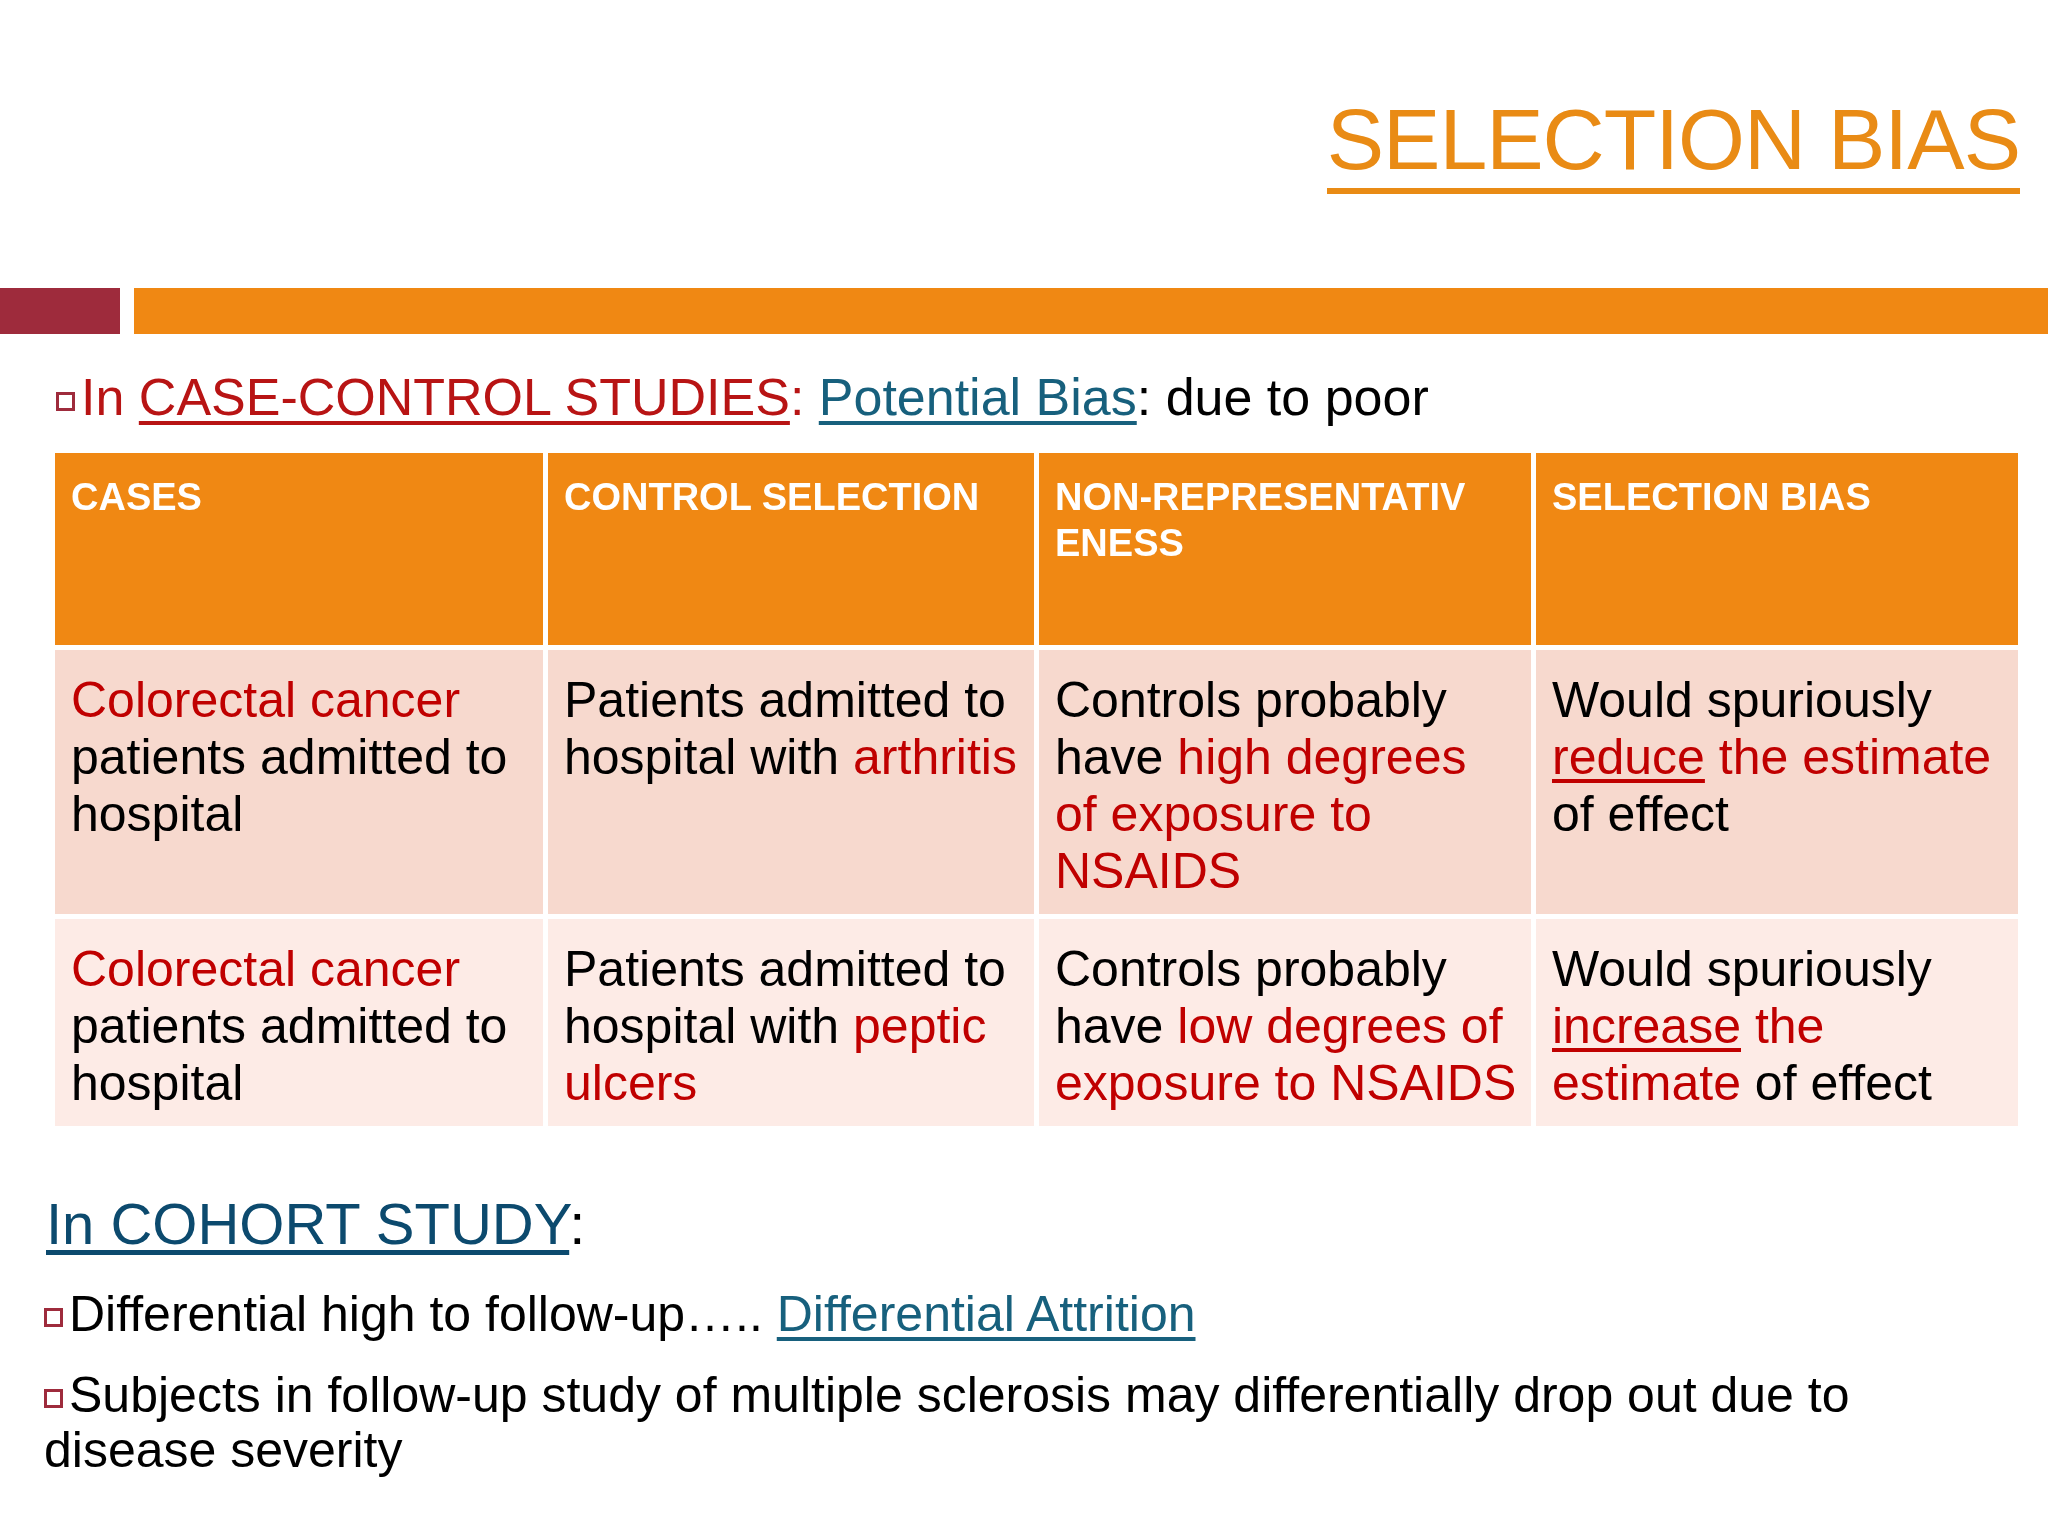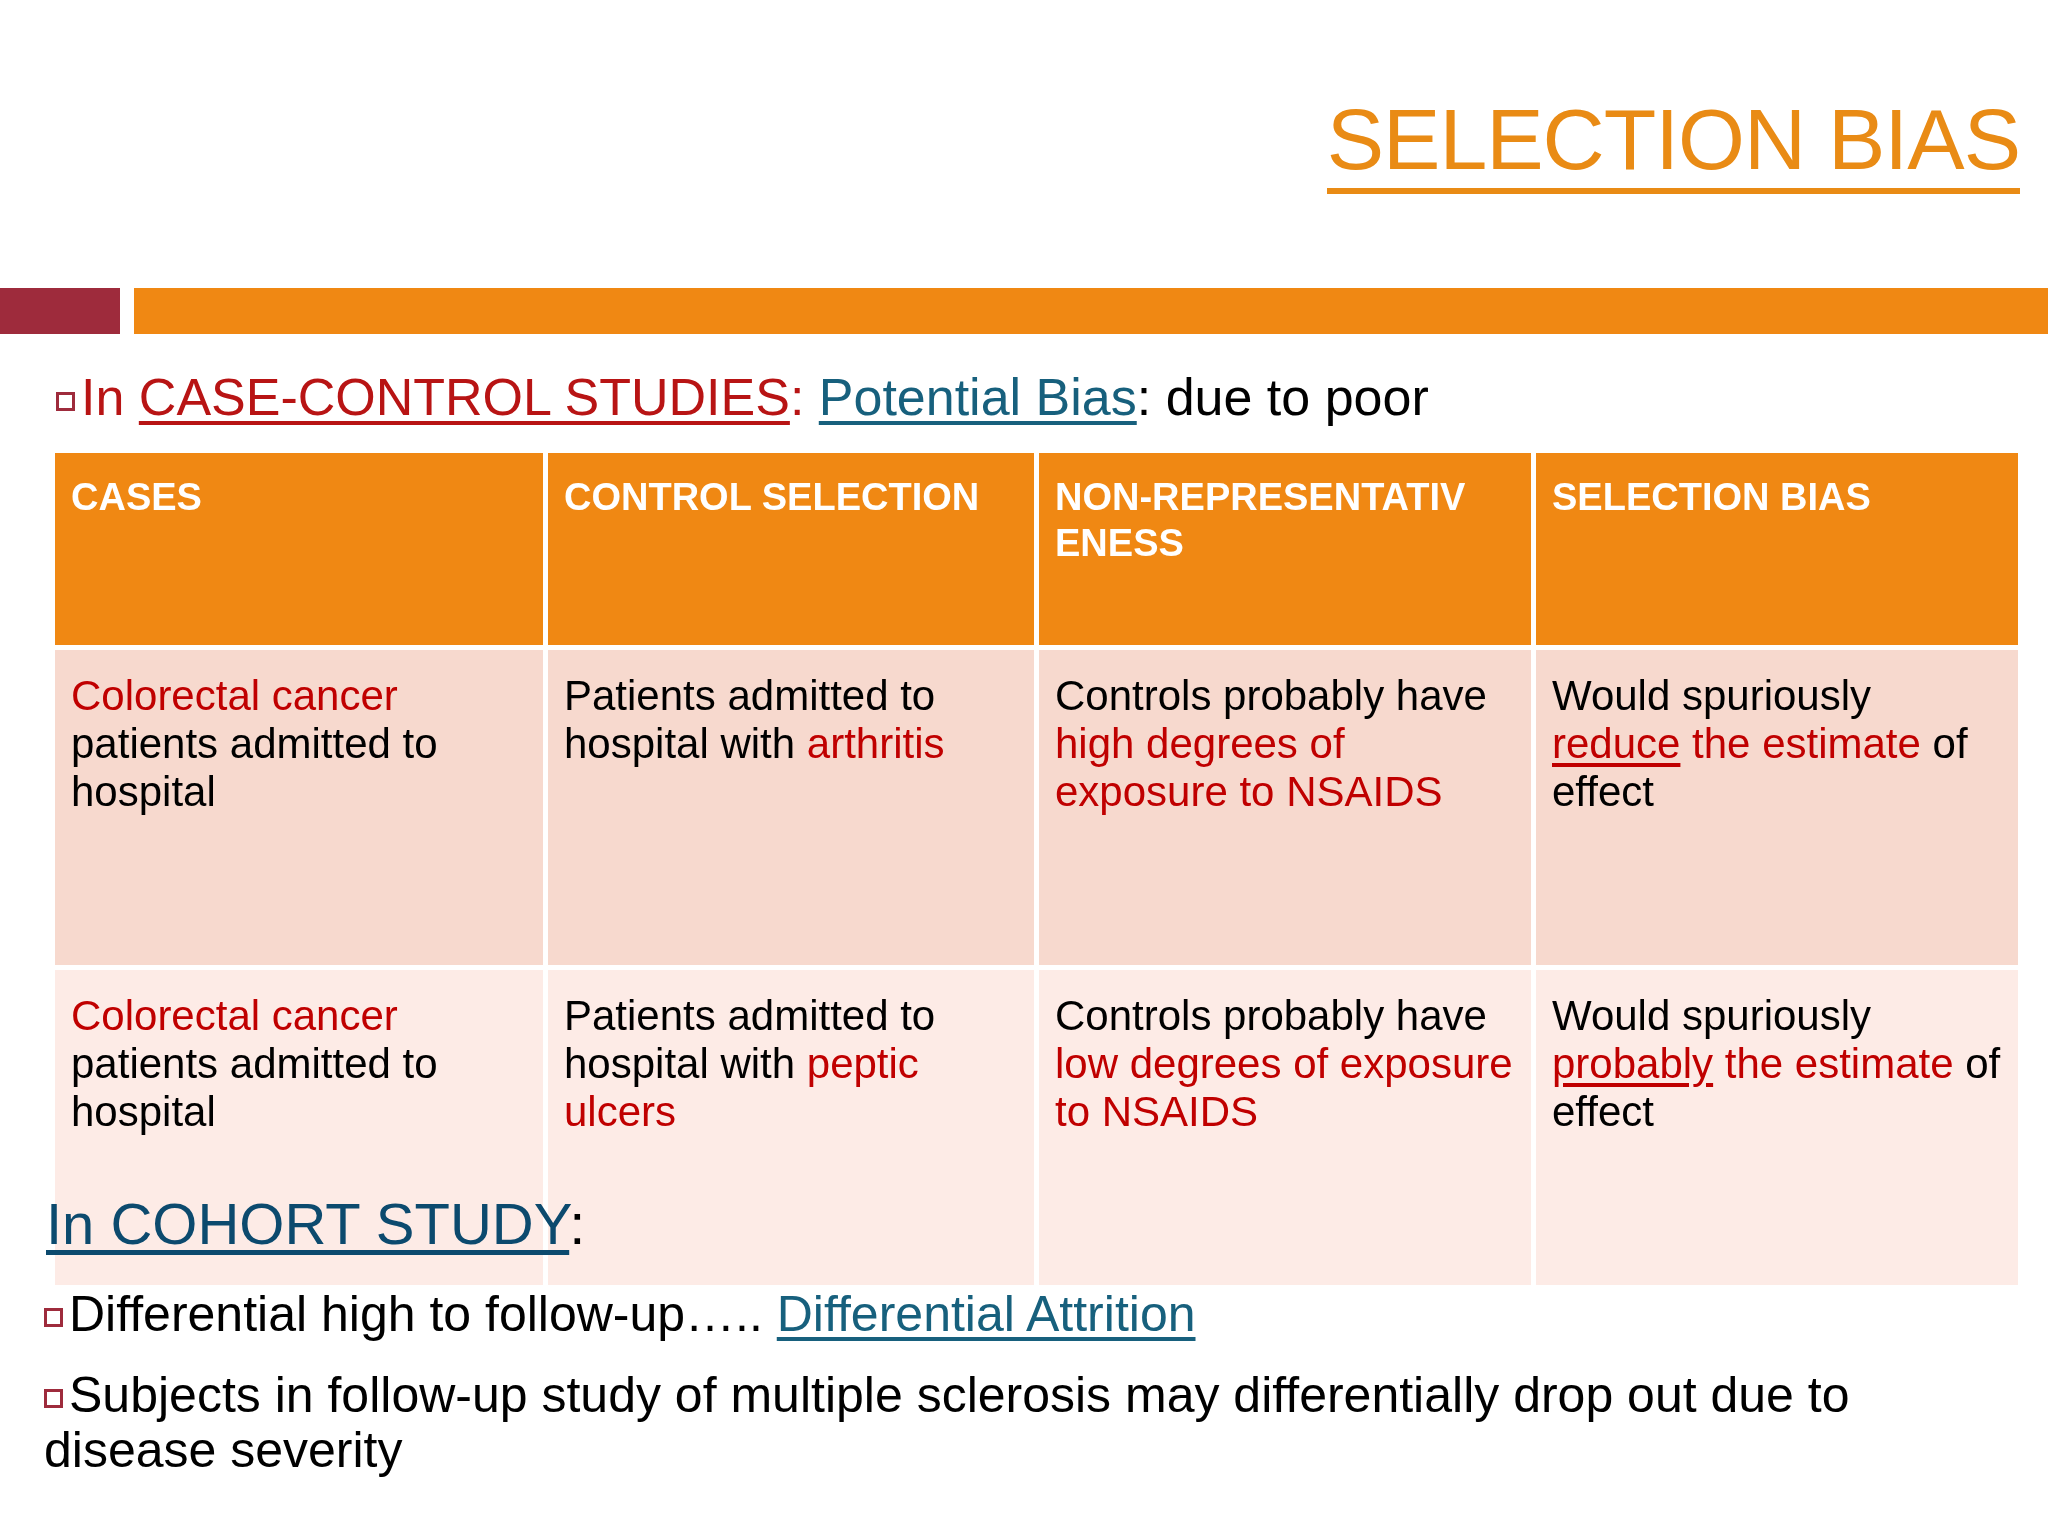--- a/index.html
+++ b/index.html
@@ -103,23 +103,23 @@
   .bias-table th {
     background: #F08813;
     color: #FFFFFF;
     font-size: 38px;
     font-weight: bold;
     line-height: 1.2;
     text-align: left;
     height: 192px;
   }
   .bias-table td {
-    font-size: 42px;
+    font-size: 50px;
     line-height: 1.14;
-    height: 315px;
+    height: 204px;
   }
   tr.row-a td { background: #F7D9CE; }
   tr.row-b td { background: #FDEBE6; }
   .col1 { width: 488px; }
   .col2 { width: 486px; }
   .col3 { width: 492px; }
   .col4 { width: 482px; }
   .red { color: #C00000; }
   .red-u { color: #C00000; text-decoration: underline; text-decoration-thickness: 4px; text-underline-offset: 5px; }
 
@@ -180,21 +180,21 @@
     <tr class="row-a">
       <td class="col1"><span class="red">Colorectal cancer</span><span class="blk"> patients admitted to hospital</span></td>
       <td class="col2"><span class="blk">Patients admitted to hospital with </span><span class="red">arthritis</span></td>
       <td class="col3"><span class="blk">Controls probably have </span><span class="red">high degrees of exposure to NSAIDS</span></td>
       <td class="col4"><span class="blk">Would spuriously </span><span class="red-u">reduce</span><span class="red"> the </span><span class="red">estimate</span><span class="blk"> of effect</span></td>
     </tr>
     <tr class="row-b">
       <td class="col1"><span class="red">Colorectal cancer</span><span class="blk"> patients admitted to hospital</span></td>
       <td class="col2"><span class="blk">Patients admitted to hospital with </span><span class="red">peptic ulcers</span></td>
       <td class="col3"><span class="blk">Controls probably have </span><span class="red">low degrees of exposure to NSAIDS</span></td>
-      <td class="col4"><span class="blk">Would spuriously </span><span class="red-u">probably</span><span class="red"> the </span><span class="red">estimate</span><span class="blk"> of effect</span></td>
+      <td class="col4"><span class="blk">Would spuriously </span><span class="red-u">increase</span><span class="red"> the </span><span class="red">estimate</span><span class="blk"> of effect</span></td>
     </tr>
   </tbody>
 </table>
 
 <div class="cohort-head">
   <span class="u">In COHORT STUDY</span><span class="blk">:</span>
 </div>
 
 <div class="bullet-2">
   <span class="sq-bullet"></span><span class="blk">Differential high to follow-up….. </span><span class="teal-u">Differential Attrition</span>

